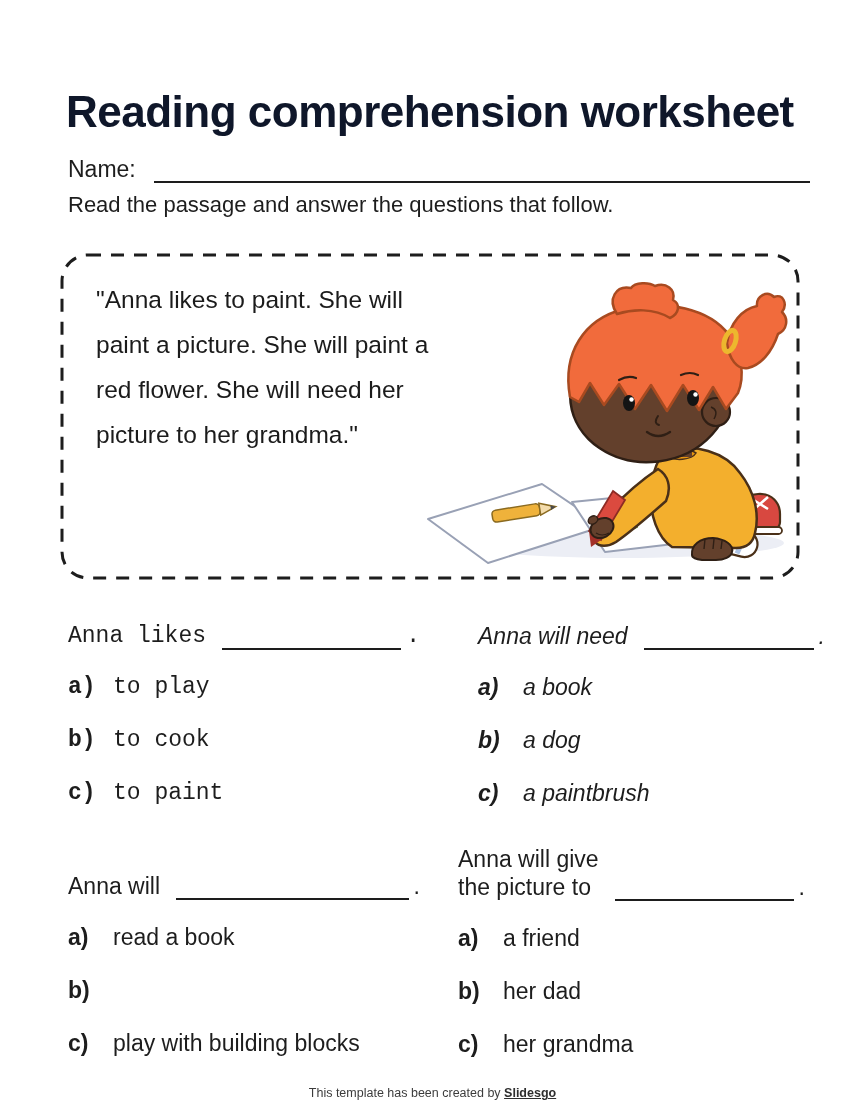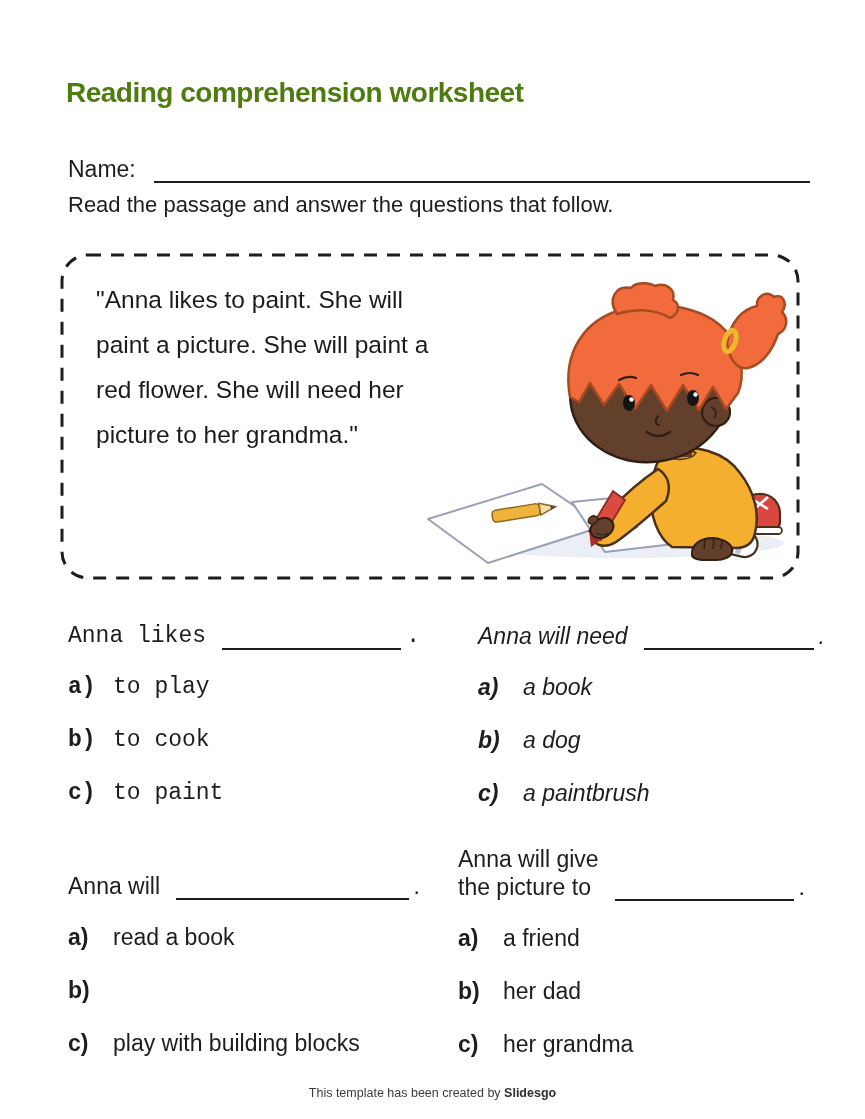--- a/index.html
+++ b/index.html
@@ -2,22 +2,22 @@
 <html><head>
 <meta charset="utf-8">
 <style>
   * { box-sizing: border-box; }
   html,body { margin:0; padding:0; background:#ffffff; }
   .sheet{
     position:relative; width:865px; height:1119px; background:#ffffff;
     font-family:"Liberation Sans", sans-serif; color:#1d1d1d; overflow:hidden;
   }
   .title{
-    position:absolute; left:66px; top:58px; font-size:28px; font-weight:700;
-    letter-spacing:-0.5px; color:#4d7c0f;text-align:right;
+    position:absolute; left:66px; top:58px; font-size:44px; font-weight:700;
+    letter-spacing:-0.5px; color:#0f172a;text-align:right;
   }
   .name-row{
     position:absolute; left:68px; top:138px; width:742px;
     display:flex; align-items:flex-end; font-size:23px;
   }
   .name-label{ line-height:28px;margin-top:17px; }
   .name-line{ flex:1; margin-left:18px; border-bottom:2.5px solid #1d1d1d; height:26px; }
   .instruction{ position:absolute; left:68px; top:192px; font-size:22px; }
 
   .passage-box{ position:absolute; left:60px; top:253px; width:740px; height:327px; }
@@ -37,21 +37,21 @@
   .prompt .pline{ display:block; line-height:28px; }
   .blank{ flex:1; margin-left:16px; margin-right:5px; border-bottom:2.5px solid #1d1d1d; height:26px; }
   .period{ line-height:28px; }
   .option{ display:flex; align-items:baseline; font-size:23px; height:28px; margin-bottom:25px; }
   .option .letter{ font-weight:700; width:30px; margin-right:15px; }
 
   .footer{
     position:absolute; left:0; top:1086px; width:100%;
     text-align:center; font-size:12.5px; color:#3c3c3c;
   }
-  .footer a{ font-weight:700; color:#2e2e2e; cursor:pointer; }
+  .footer a{ font-weight:700; text-decoration:underline; color:#2e2e2e; cursor:pointer; }
 </style>
 </head>
 <body>
 
 <div class="sheet">
 
   <h1 class="title">Reading comprehension worksheet</h1>
 
   <div class="name-row">
     <span class="name-label">Name:</span>

